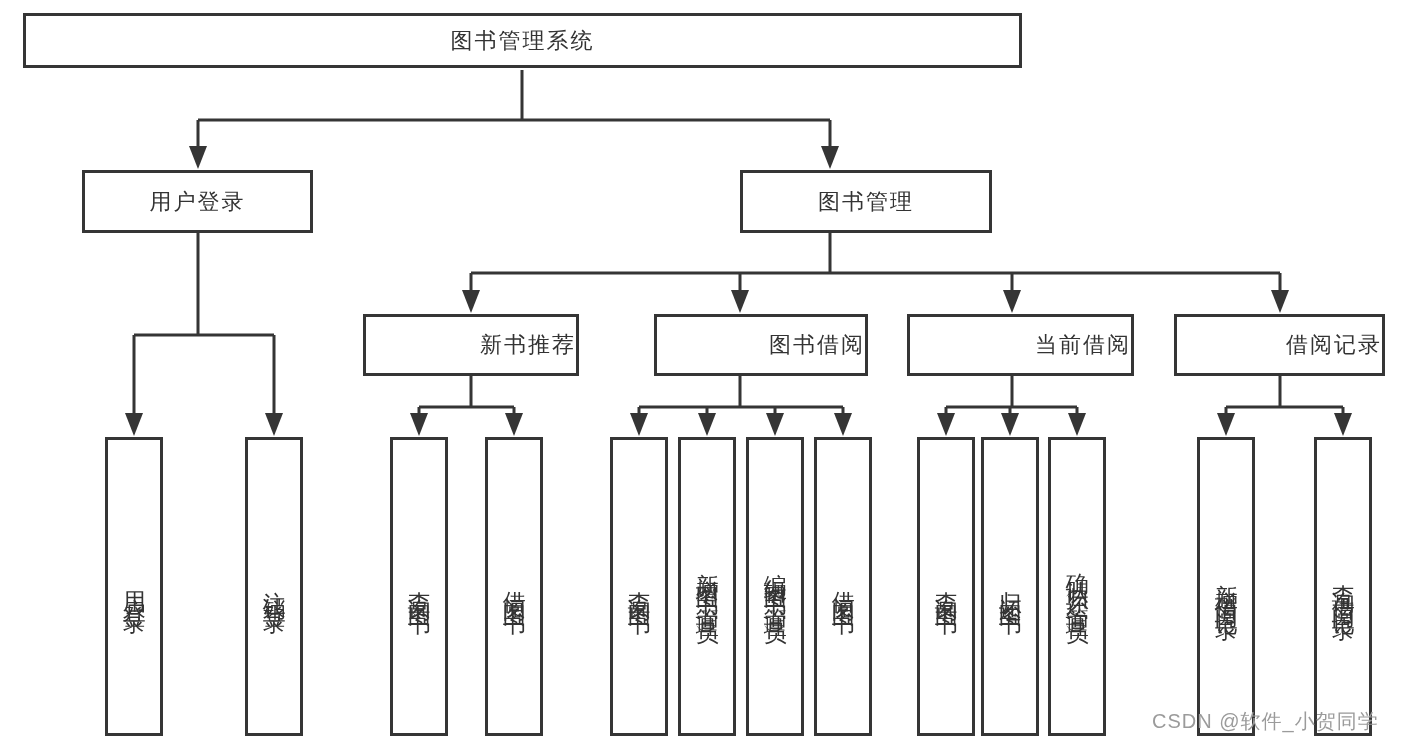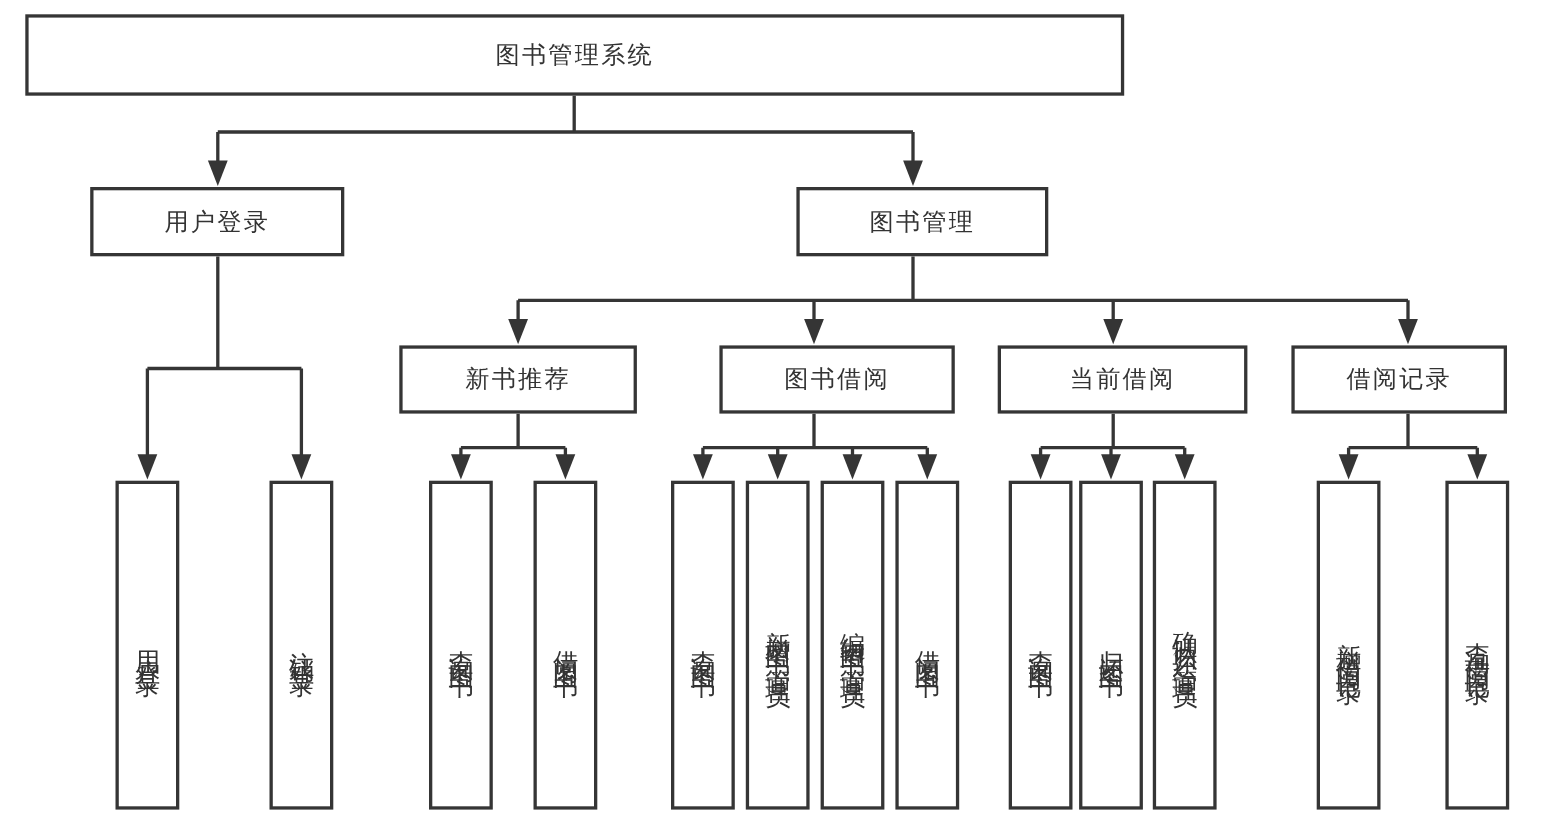--- a/index.html
+++ b/index.html
@@ -12,23 +12,23 @@
     overflow:hidden;
   }
   .connectors { position:absolute; left:0; top:0; width:1405px; height:747px; color:var(--line,#353535); }
   .connectors path { stroke:currentColor; stroke-width:3; fill:none; }
   .connectors polygon { fill:currentColor; stroke:none; }
   .box {
     position:absolute; border:3px solid var(--line,#353535); background:#ffffff;
     display:flex; align-items:center; justify-content:center;
   }
   .box .label { font-size:22px; color:var(--text,#333333); letter-spacing:2px; white-space:nowrap; }
-  .root-box { left:23px; top:13px; width:999px; height:74px; }
+  .root-box { left:23px; top:13px; width:999px; height:55px; }
   .branch-box { top:170px; height:63px; }
-  .group-box { top:314px; height:62px; }
+  .group-box { top:314px; height:62px;justify-content:flex-end; }
   .leaf { top:437px; height:299px; width:58px; }
   .leaf .vlabel {
     writing-mode:vertical-rl; text-orientation:upright;
     font-size:23px; letter-spacing:7px; line-height:1.1;
     color:var(--text,#333333);
   }
   .watermark {
     position:absolute; left:1152px; top:708px;
     font-size:20px; letter-spacing:1px; white-space:nowrap;
     color:var(--watermark,#9b9b9b);
@@ -82,34 +82,34 @@
     </g>
   </svg>
 
   <div class="box root-box">
     <span class="label">图书管理系统</span>
   </div>
 
   <div class="box branch-box" style="left:82px;width:231px">
     <span class="label">用户登录</span>
   </div>
-  <div class="box branch-box" style="left:724px;width:229px">
+  <div class="box branch-box" style="left:740px;width:252px">
     <span class="label">图书管理</span>
   </div>
 
   <div class="box group-box" style="left:363px;width:216px">
     <span class="label">新书推荐</span>
   </div>
   <div class="box group-box" style="left:654px;width:214px">
     <span class="label">图书借阅</span>
   </div>
   <div class="box group-box" style="left:907px;width:227px">
     <span class="label">当前借阅</span>
   </div>
-  <div class="box group-box" style="left:1174px;width:196px">
+  <div class="box group-box" style="left:1174px;width:211px">
     <span class="label">借阅记录</span>
   </div>
 
   <div class="box leaf" style="left:105px">
     <span class="vlabel">用户登录</span>
   </div>
   <div class="box leaf" style="left:245px">
     <span class="vlabel">注销登录</span>
   </div>
   <div class="box leaf" style="left:390px">
@@ -139,13 +139,14 @@
   <div class="box leaf" style="left:1048px">
     <span class="vlabel">确认归还（管理员）</span>
   </div>
   <div class="box leaf" style="left:1197px">
     <span class="vlabel">新增借阅记录</span>
   </div>
   <div class="box leaf" style="left:1314px">
     <span class="vlabel">查询借阅记录</span>
   </div>
 
+  <div class="watermark">CSDN @软件_小贺同学</div>
 </div>
 
 </body></html>

